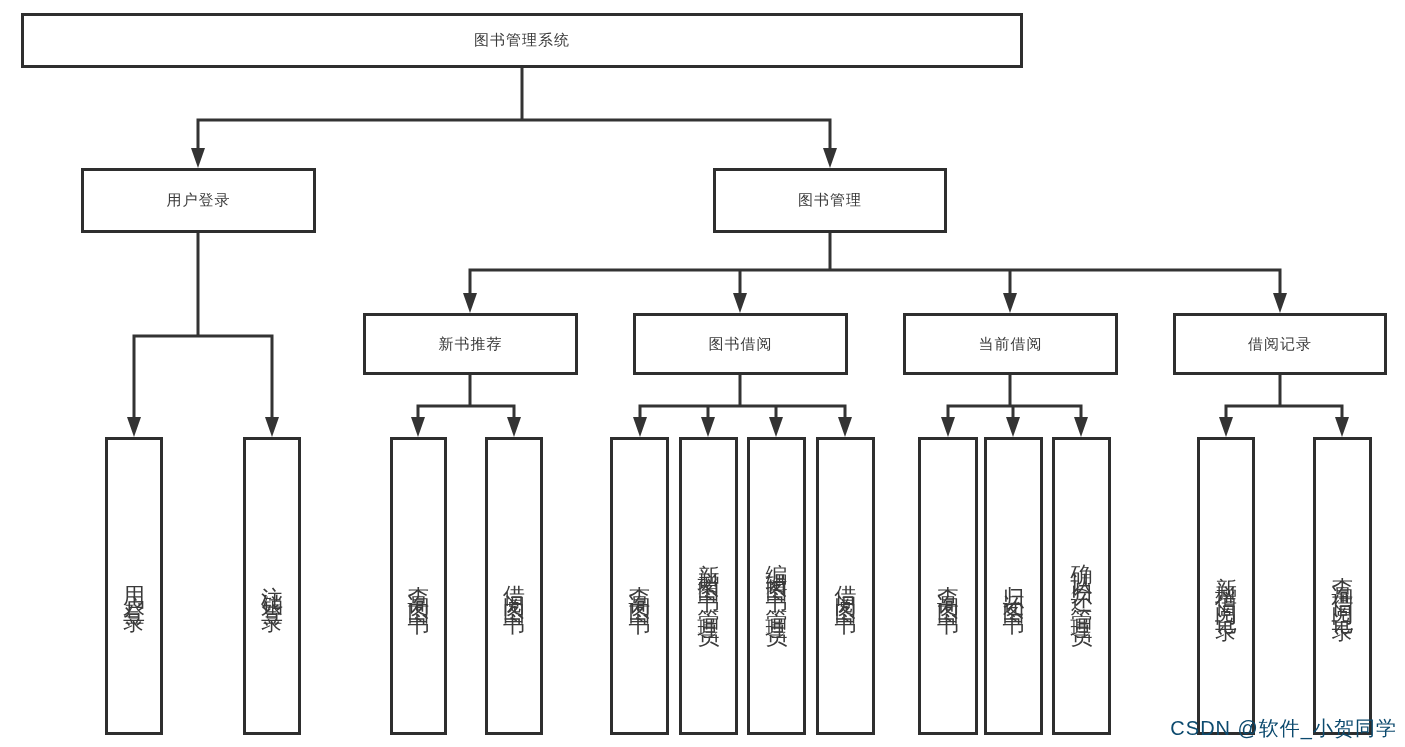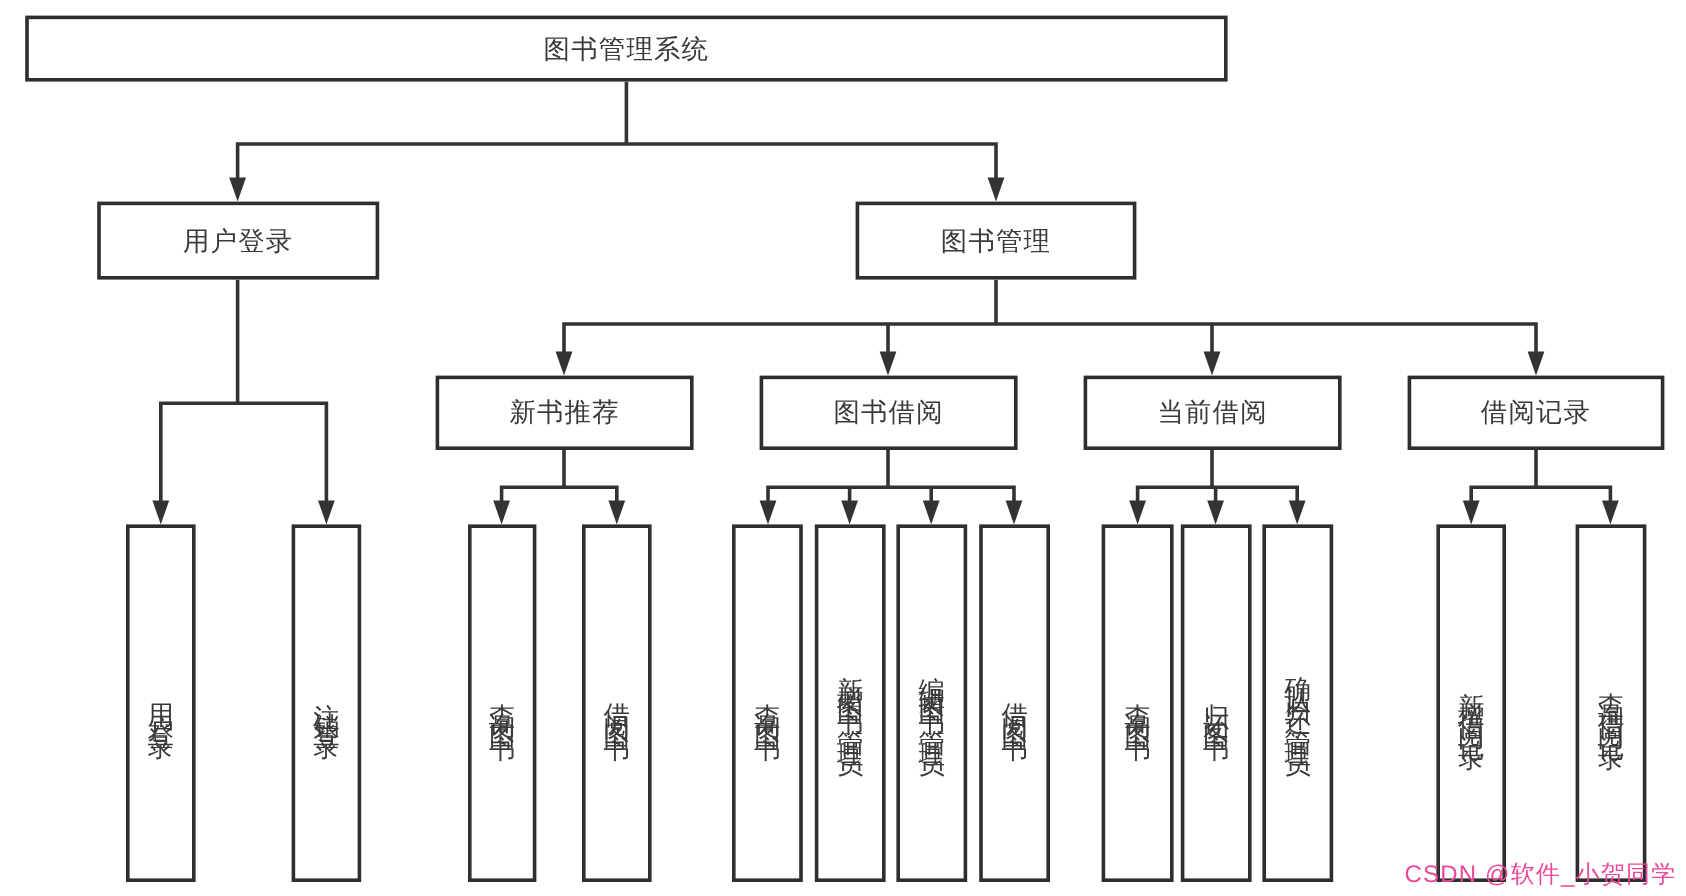--- a/index.html
+++ b/index.html
@@ -35,38 +35,38 @@
     position: absolute;
     box-sizing: border-box;
     background: #ffffff;
     border: 3px solid #2e2e2e;
     display: flex;
     align-items: center;
     justify-content: center;
     z-index: 2;
   }
   .hnode {
-    font-size: 22px;
+    font-size: 15px;
     letter-spacing: 1px;
     white-space: nowrap;
   }
   .leaf span {
     writing-mode: vertical-rl;
     text-orientation: mixed;
     font-size: 22px;
     letter-spacing: 9px;
     line-height: 1;
     white-space: nowrap;
   }
   .watermark {
     position: absolute;
     right: 8px;
     bottom: 5px;
     font-size: 20px;
-    color: #ec4899;
+    color: #0c4a6e;
     letter-spacing: 1px;
     z-index: 3;
     white-space: nowrap;
   }
 </style>
 </head>
 <body>
 
 <div class="canvas">
 

